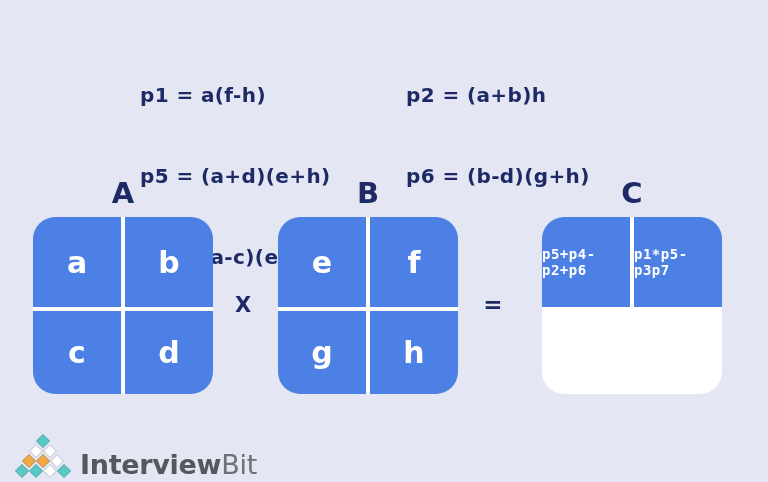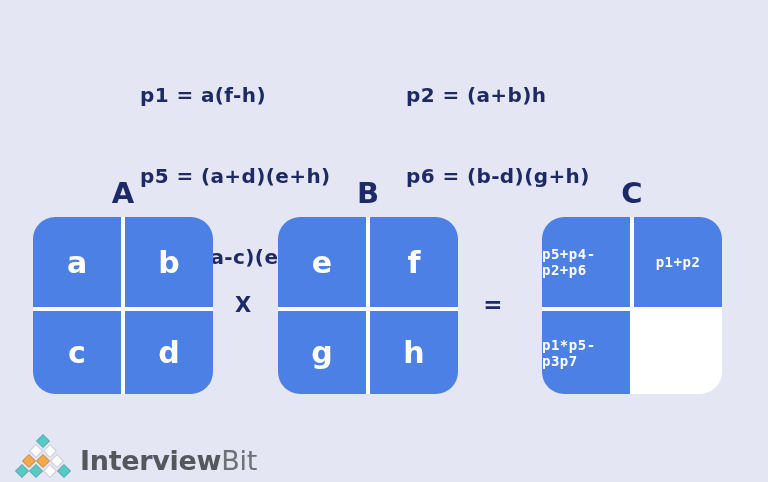--- a/index.html
+++ b/index.html
@@ -31,21 +31,21 @@
   .cell.expr{font-family:"DejaVu Sans Mono","Liberation Mono",monospace;
     font-size:14px;font-weight:bold;letter-spacing:.5px;}
 
   
   .op{position:absolute;width:30px;height:30px;display:flex;align-items:center;
     justify-content:center;color:var(--navy);font-weight:bold;}
   .op.mul{left:228px;top:290px;font-size:21px;}
   .op.eq{left:478px;top:289px;font-size:23px;}
 
   
-  .logo{position:absolute;left:14px;top:432px;display:flex;align-items:center;}
+  .logo{position:absolute;left:14px;top:432px;display:flex;align-items:flex-end;}
   .logo-mark{position:relative;width:58px;height:48px;}
   .diamond{position:absolute;width:10px;height:10px;transform:rotate(45deg);
     border:1px solid rgba(110,120,140,.38);box-sizing:border-box;}
   .logo-text{margin-left:8px;font-size:27px;letter-spacing:-.3px;padding-top:8px;}
   .brand-primary{color:var(--gray-dark);font-weight:bold;}
   .brand-secondary{color:var(--gray-light);font-weight:normal;}
 </style>
 </head>
 <body>
 
@@ -78,21 +78,20 @@
     <div class="cell letter">e</div>
     <div class="cell letter">f</div>
     <div class="cell letter">g</div>
     <div class="cell letter">h</div>
   </div>
 
   <div class="op eq">=</div>
 
   <div class="matrix" style="left:542px">
     <div class="cell expr">p5+p4-p2+p6</div>
-    <div class="cell expr">p1+p2</div>
     <div class="cell expr">p1*p5-p3p7</div>
   </div>
 
   <div class="logo">
     <div class="logo-mark">
         <span class="diamond" style="background: rgb(86, 203, 198); left: 24px; top: 4px;"></span>
         <span class="diamond" style="background: rgb(255, 255, 255); left: 17px; top: 14px;"></span>
         <span class="diamond" style="background: rgb(255, 255, 255); left: 31px; top: 14px;"></span>
         <span class="diamond" style="background: rgb(245, 169, 66); left: 10px; top: 24px;"></span>
         <span class="diamond" style="background: rgb(245, 169, 66); left: 24px; top: 24px;"></span>

